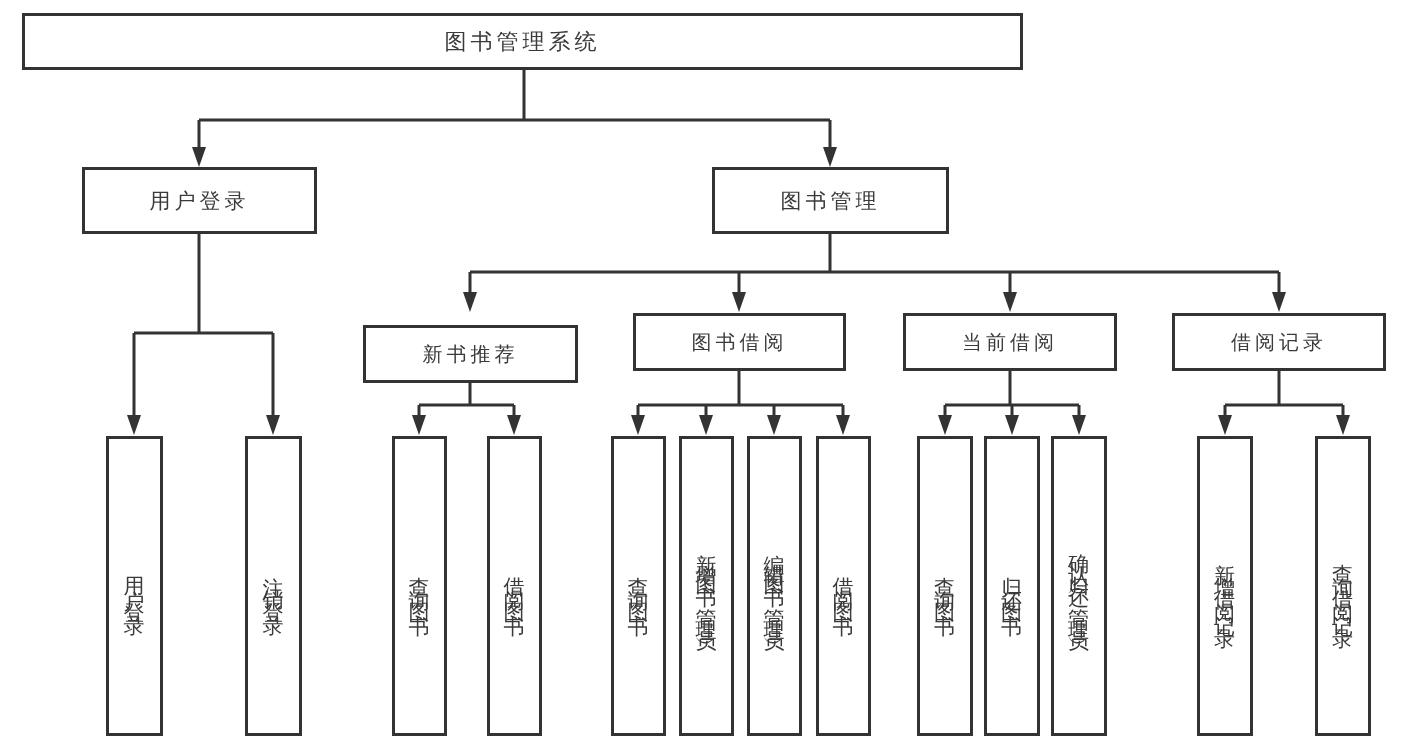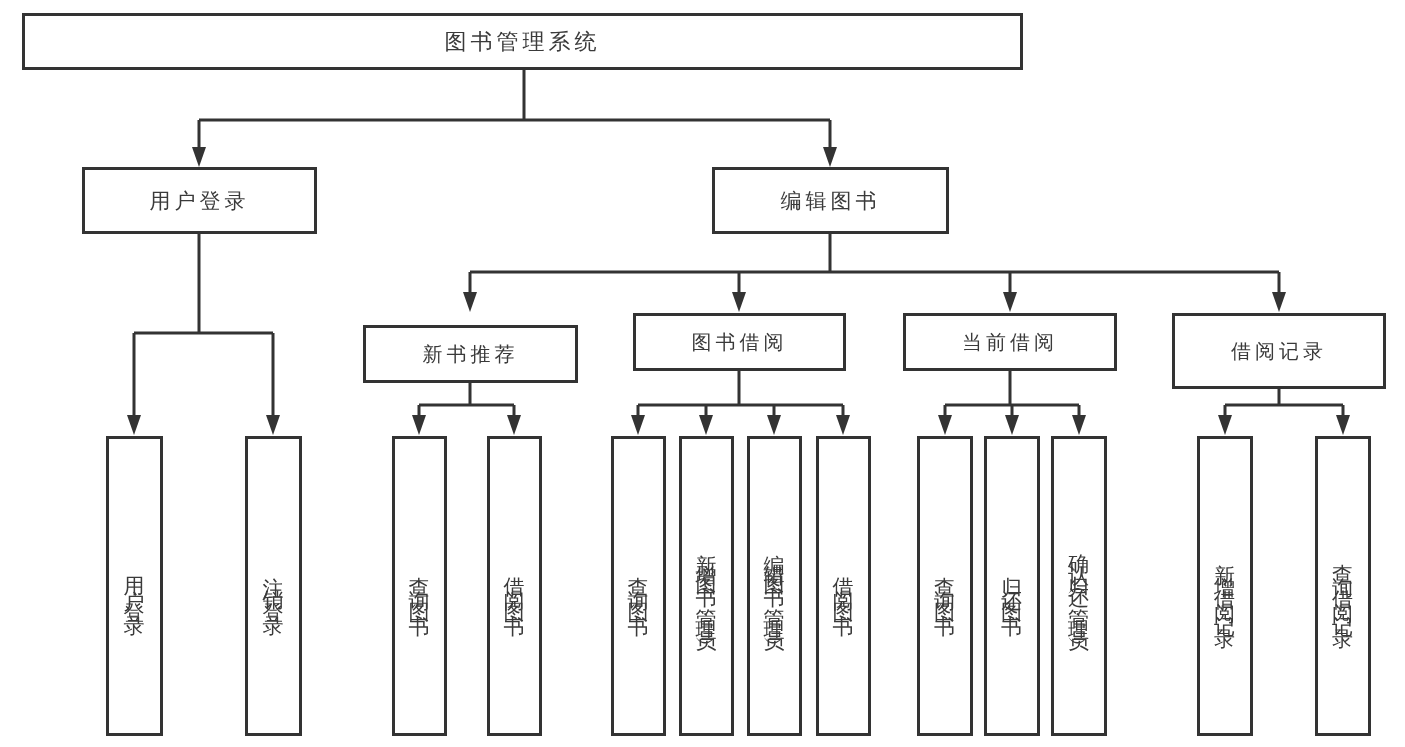--- a/index.html
+++ b/index.html
@@ -111,26 +111,26 @@
     <polygon class="arrowhead" points="938,415 952,415 945,435"></polygon>
     <polygon class="arrowhead" points="1005,415 1019,415 1012,435"></polygon>
     <polygon class="arrowhead" points="1072,415 1086,415 1079,435"></polygon>
     <polygon class="arrowhead" points="1218,415 1232,415 1225,435"></polygon>
     <polygon class="arrowhead" points="1336,415 1350,415 1343,435"></polygon>
   </svg>
 
   <div class="box h-box" style="left:22px; top:13px; width:1001px; height:57px; font-size:22px;">图书管理系统</div>
 
   <div class="box h-box" style="left:82px; top:167px; width:235px; height:67px;">用户登录</div>
-  <div class="box h-box" style="left:712px; top:167px; width:237px; height:67px;">编辑图书</div>
+  <div class="box h-box" style="left:712px; top:167px; width:237px; height:67px;">图书管理</div>
 
   <div class="box h-box" style="left:363px; top:313px; width:215px; height:58px; font-size:20px;margin-top:12px;">新书推荐</div>
   <div class="box h-box" style="left:633px; top:313px; width:213px; height:58px; font-size:20px;">图书借阅</div>
   <div class="box h-box" style="left:903px; top:313px; width:214px; height:58px; font-size:20px;">当前借阅</div>
-  <div class="box h-box" style="left:1172px; top:313px; width:214px; height:76px; font-size:20px;">借阅记录</div>
+  <div class="box h-box" style="left:1172px; top:313px; width:214px; height:58px; font-size:20px;">借阅记录</div>
 
   <div class="box v-box" style="left:106px; top:436px; width:57px; height:300px;">用户登录</div>
   <div class="box v-box" style="left:245px; top:436px; width:57px; height:300px;">注销登录</div>
 
   <div class="box v-box" style="left:392px; top:436px; width:55px; height:300px;">查询图书</div>
   <div class="box v-box" style="left:487px; top:436px; width:55px; height:300px;">借阅图书</div>
 
   <div class="box v-box" style="left:611px; top:436px; width:55px; height:300px;">查询图书</div>
   <div class="box v-box" style="left:679px; top:436px; width:55px; height:300px; letter-spacing:11px;">新增图书（管理员）</div>
   <div class="box v-box" style="left:747px; top:436px; width:55px; height:300px; letter-spacing:11px;">编辑图书（管理员）</div>

